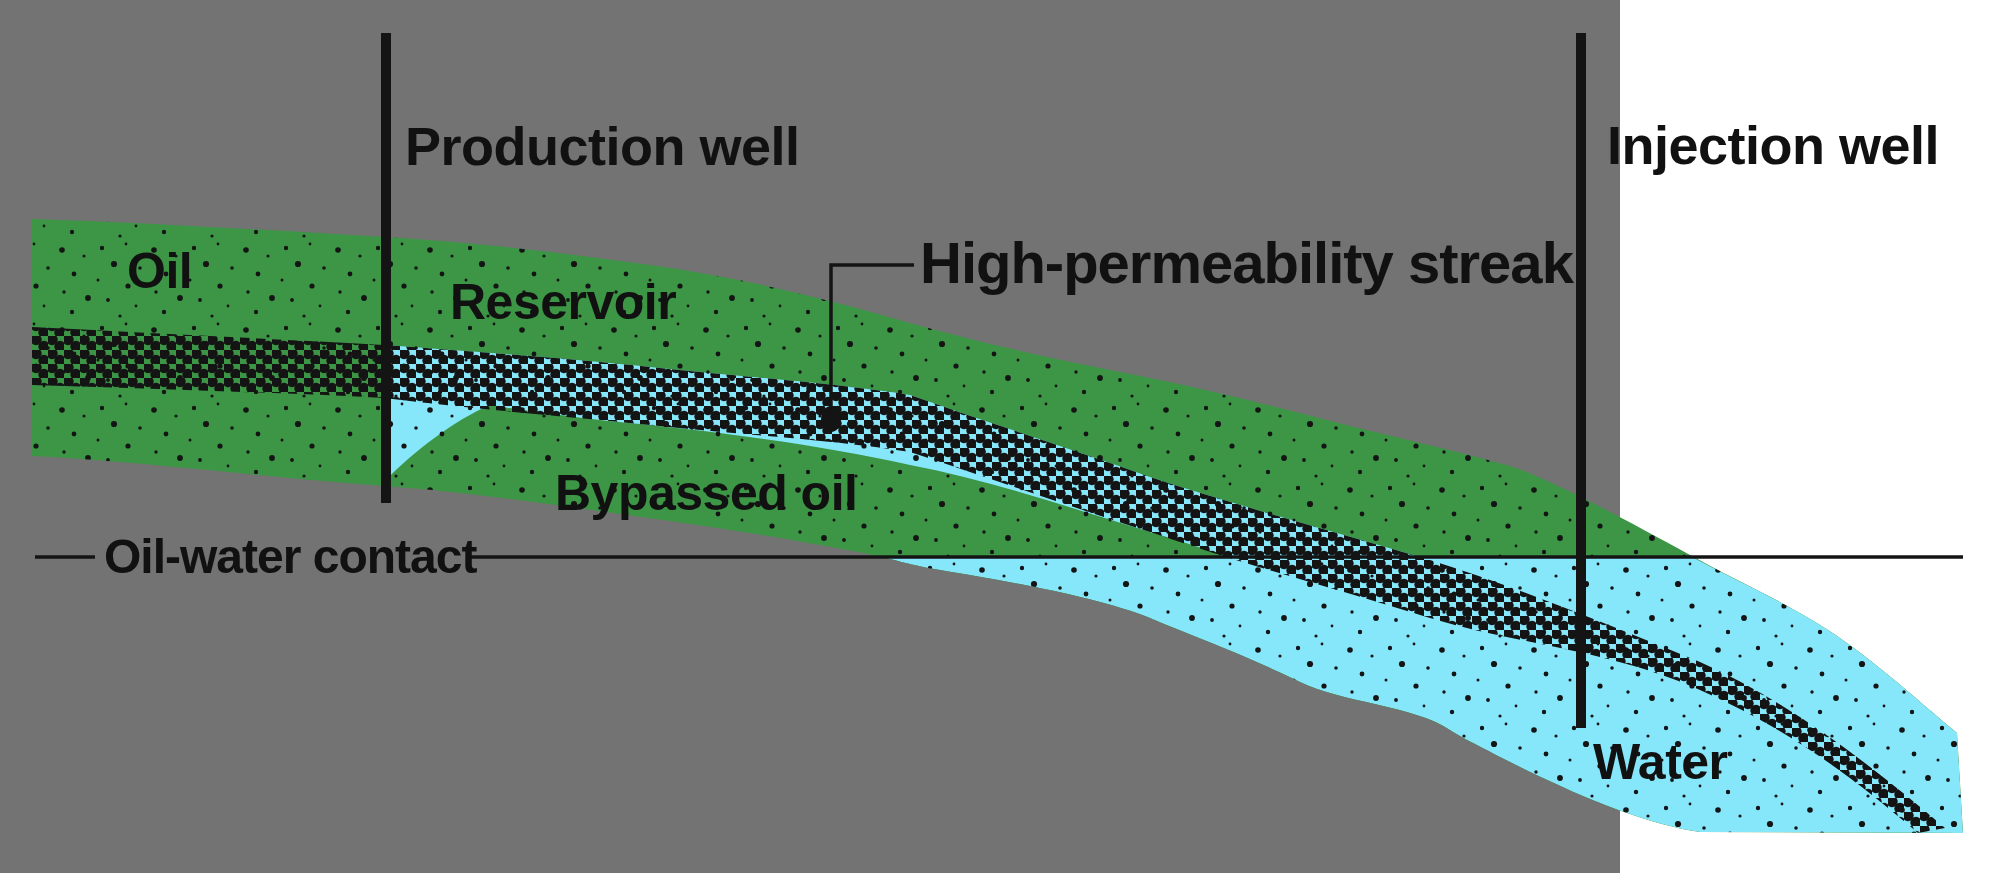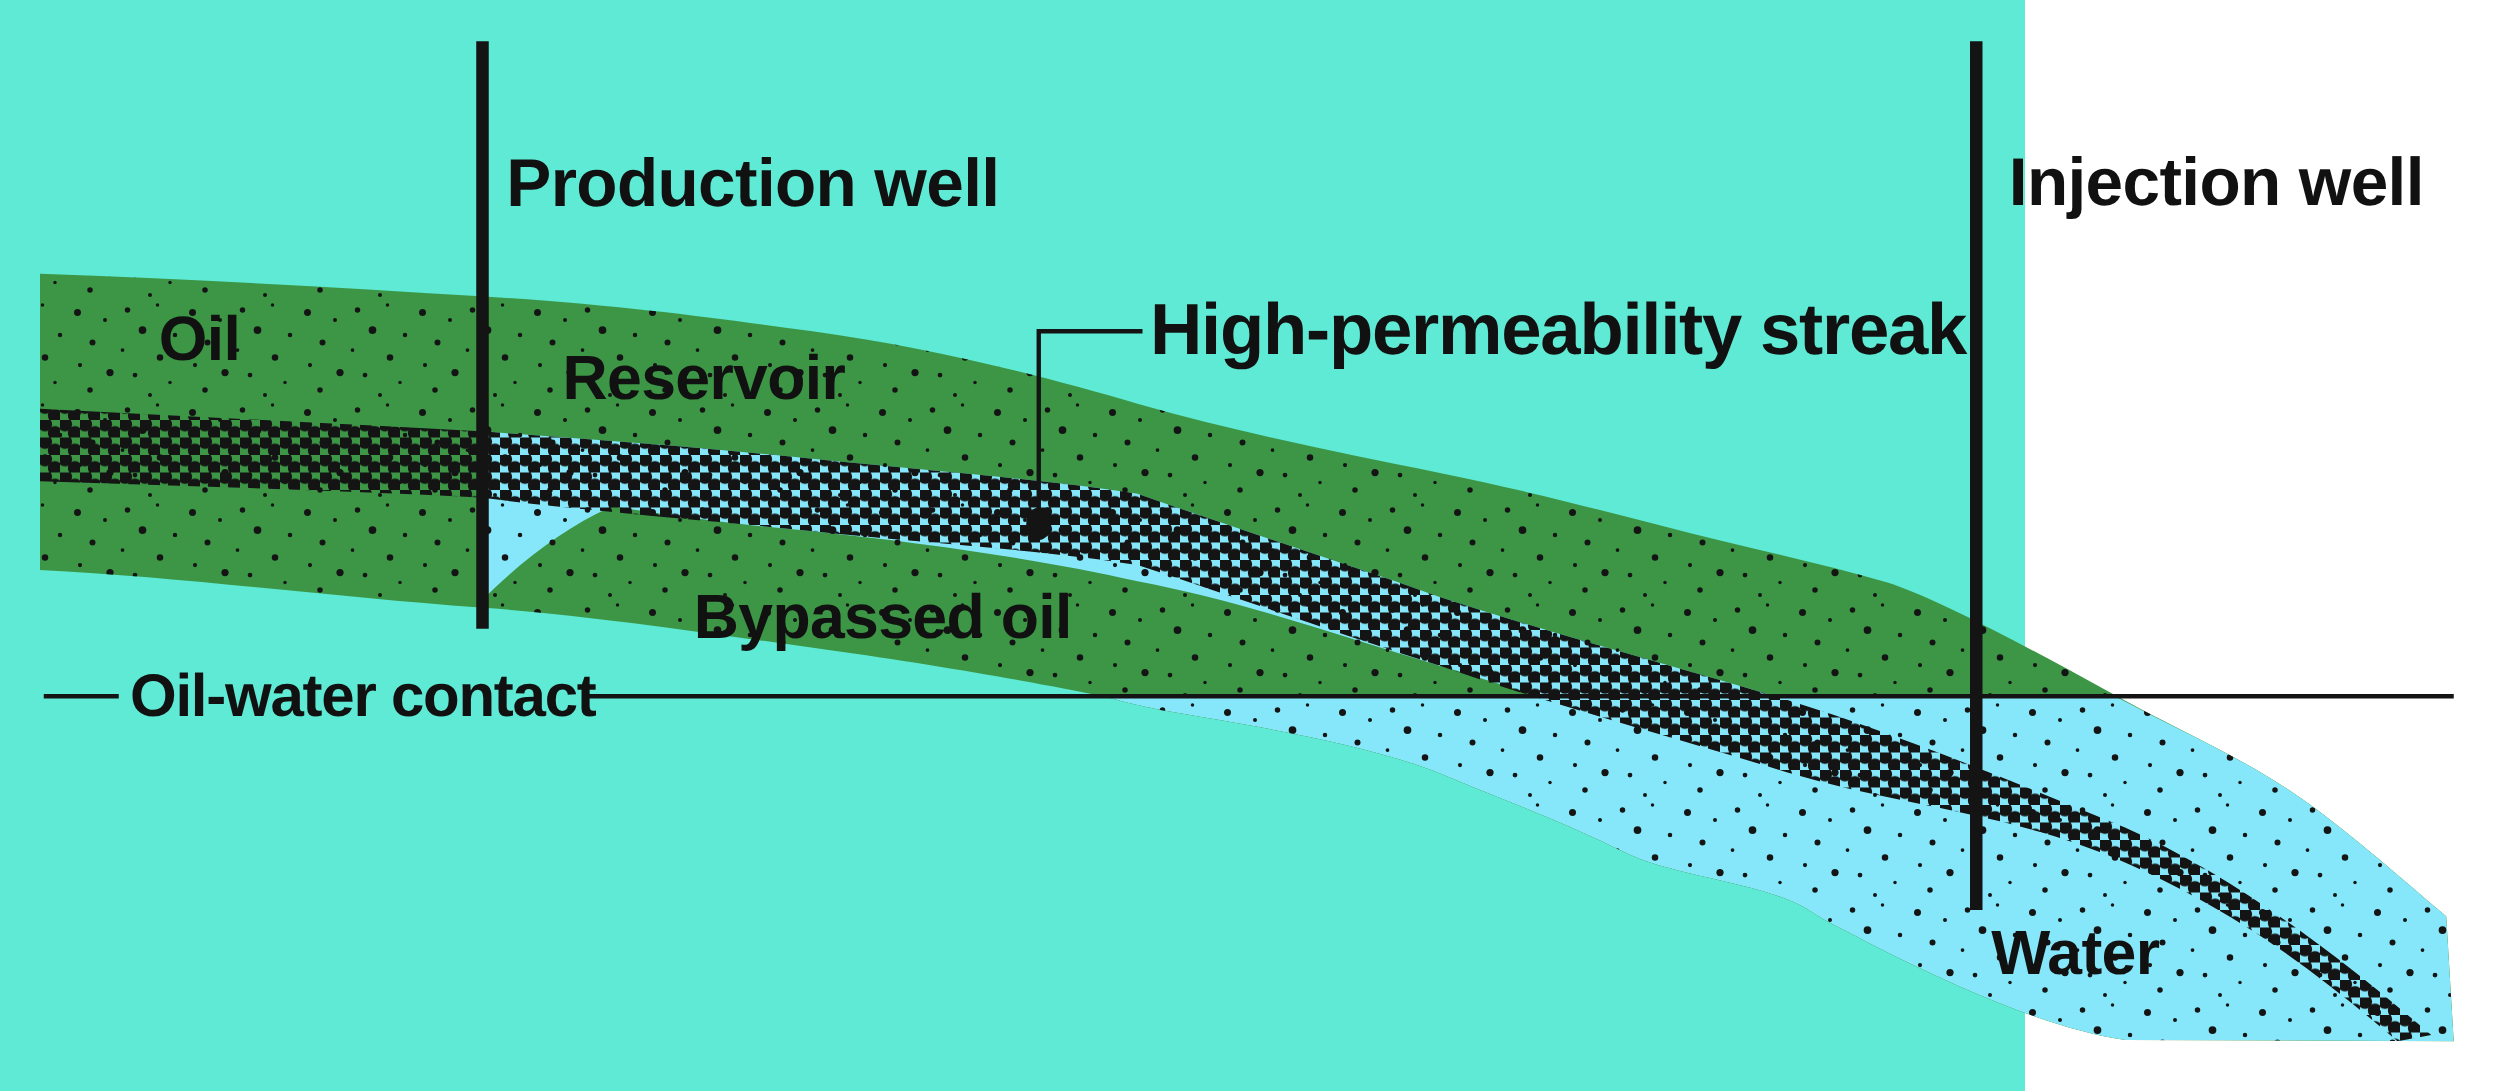--- a/index.html
+++ b/index.html
@@ -7,21 +7,21 @@
     padding: 0;
     background: #ffffff;
     width: 2000px;
     height: 873px;
     overflow: hidden;
   }
   .diagram-wrap {
     position: relative;
     width: 1620px;
     height: 873px;
-    background: #5eead4;
+    background: #737373;
   }
   svg { display: block; }
   text {
     font-family: "Liberation Sans", "DejaVu Sans", sans-serif;
     font-weight: bold;
     fill: #111111;
   }
   .lbl-well   { font-size: 54px; letter-spacing: -0.5px; }
   .lbl-area   { font-size: 50px; letter-spacing: -0.5px; }
   .lbl-streak { font-size: 58px; letter-spacing: -1px; }

